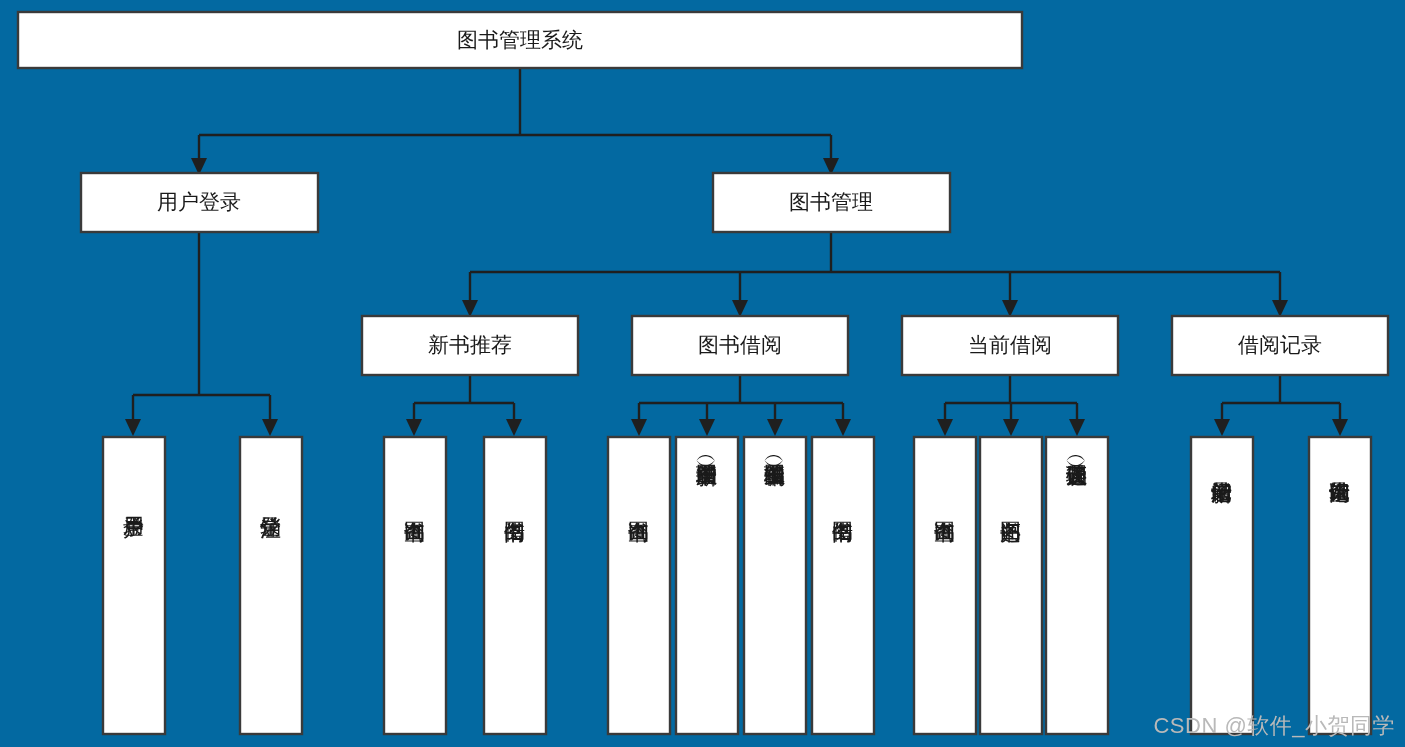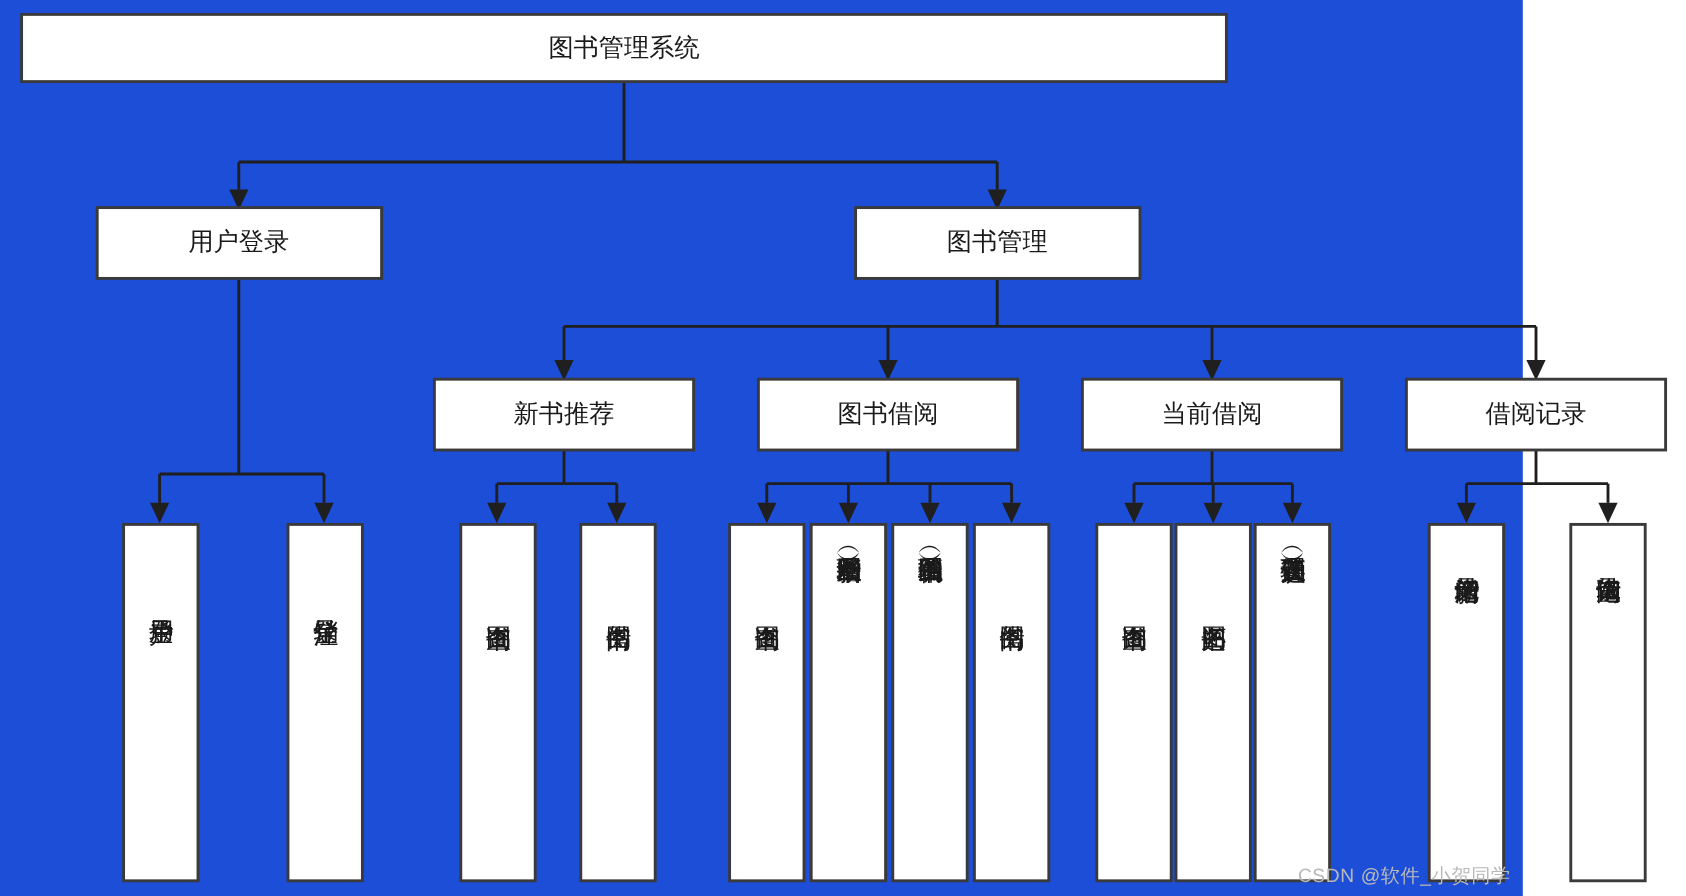--- a/index.html
+++ b/index.html
@@ -8,23 +8,23 @@
     background: #ffffff;
   }
   body {
     width: 1405px;
     height: 747px;
     font-family: "Liberation Sans", "DejaVu Sans", sans-serif;
     overflow: hidden;
   }
   #diagram-root {
     position: relative;
-    width: 1269px;
+    width: 1405px;
     height: 747px;
-    background: #1d4ed8;
+    background: #0369a1;
   }
   svg#flow {
     position: absolute;
     left: 0;
     top: 0;
     width: 1405px;
     height: 747px;
     display: block;
   }
   .node-box {
@@ -54,21 +54,21 @@
   }
   .arrow-head {
     fill: #1f1f1f;
     stroke: none;
   }
   .watermark {
     position: absolute;
     right: 10px;
     bottom: 6px;
     font-family: "Liberation Sans", "DejaVu Sans", sans-serif;
-    font-size: 16px;
+    font-size: 22px;
     color: #b9b9b9;
     letter-spacing: 0.5px;
     white-space: nowrap;
     user-select: none;
   }
 </style>
 </head>
 <body>
 
 <div id="diagram-root">

